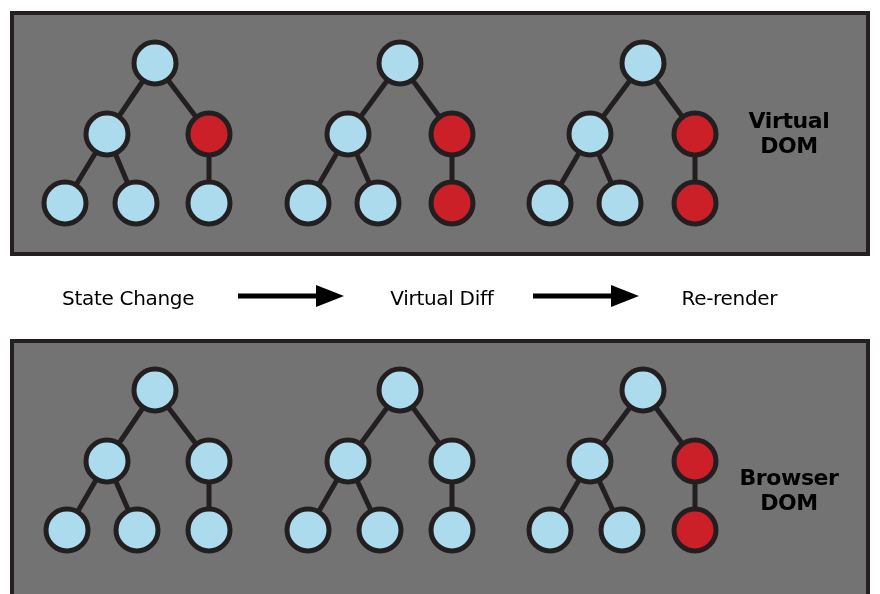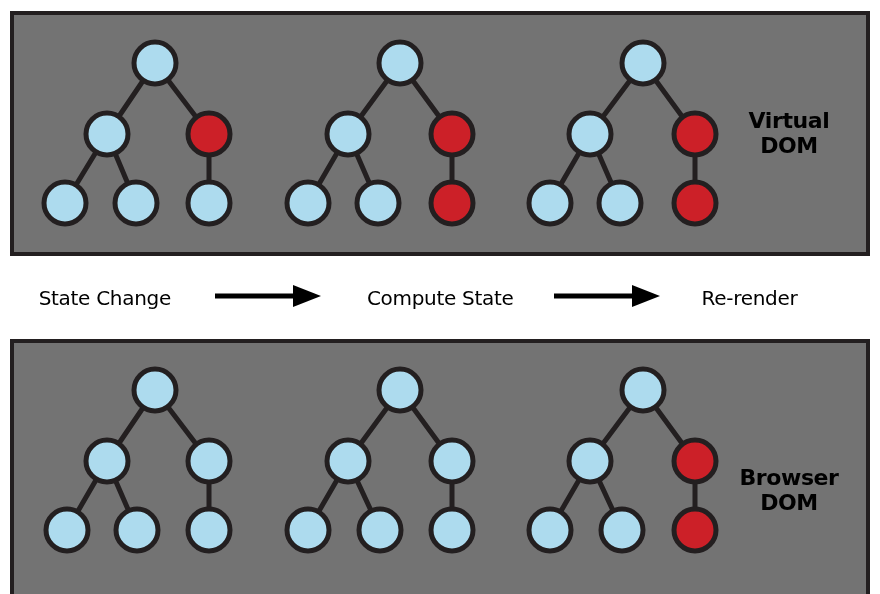--- a/index.html
+++ b/index.html
@@ -70,22 +70,21 @@
     height: 80px;
   }
   .flow-inner {
     position: absolute;
     left: 52px;
     top: 0;
     width: 700px;
     height: 80px;
     display: flex;
     align-items: center;
-    justify-content: center;
-    margin-left: 6px;
+    justify-content: flex-start;
   }
   .flow-step {
     font-family: "DejaVu Sans", "Liberation Sans", sans-serif;
     font-size: 20px;
     color: #000000;
     white-space: nowrap;
     letter-spacing: -0.3px;
   }
   .flow-arrow {
     display: inline-block;
@@ -194,21 +193,21 @@
     <div class="flow-inner">
       <span class="flow-step">State Change</span>
       <span class="gap-a"></span>
       <span class="flow-arrow">
         <svg width="112" height="26" viewBox="0 0 112 26" aria-hidden="true">
           <line x1="2" y1="13" x2="86" y2="13" stroke="#000000" stroke-width="5"></line>
           <polygon points="80,2 108,13 80,24" fill="#000000"></polygon>
         </svg>
       </span>
       <span class="gap-a"></span>
-      <span class="flow-step">Compute State</span>
+      <span class="flow-step">Virtual Diff</span>
       <span class="gap-b"></span>
       <span class="flow-arrow">
         <svg width="112" height="26" viewBox="0 0 112 26" aria-hidden="true">
           <line x1="2" y1="13" x2="86" y2="13" stroke="#000000" stroke-width="5"></line>
           <polygon points="80,2 108,13 80,24" fill="#000000"></polygon>
         </svg>
       </span>
       <span class="gap-b"></span>
       <span class="flow-step">Re-render</span>
     </div>

